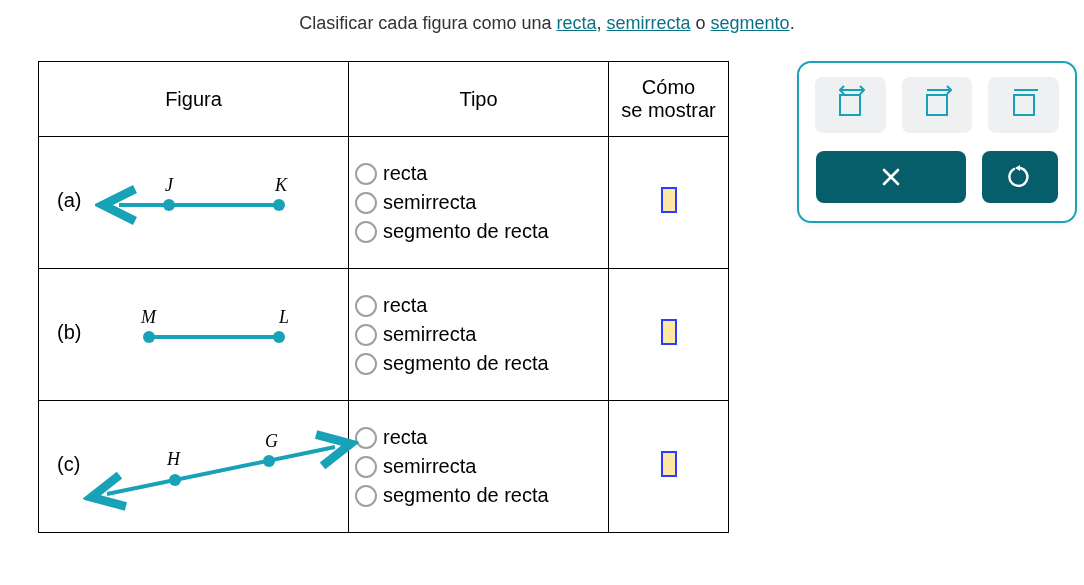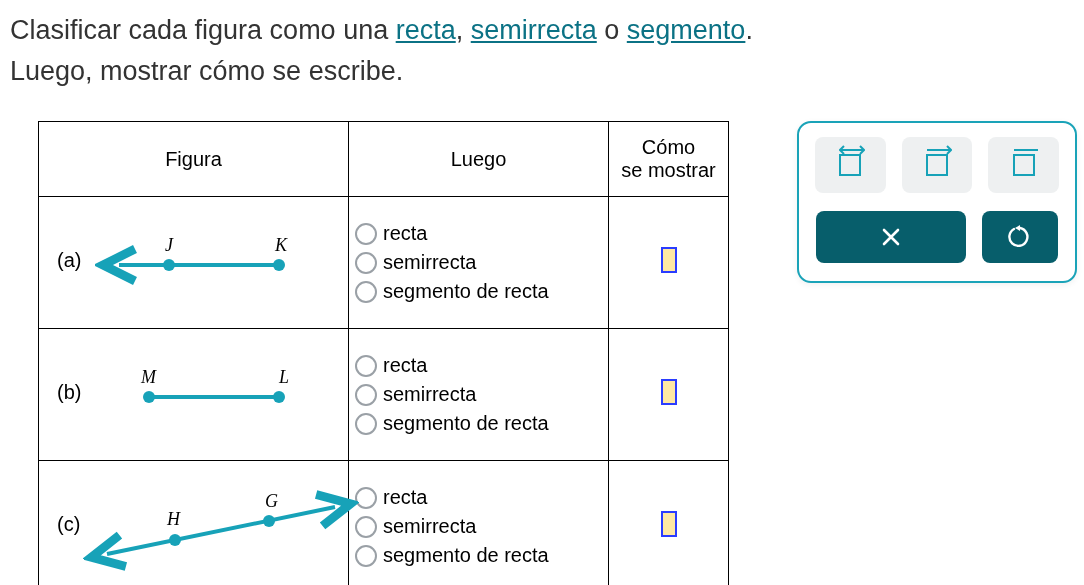--- a/index.html
+++ b/index.html
@@ -5,24 +5,25 @@
   * { box-sizing: border-box; margin: 0; padding: 0; }
   body {
     font-family: Verdana, Geneva, sans-serif;
     background: #fff;
     width: 1084px;
     height: 585px;
     overflow: hidden;
     padding: 10px 0 0 10px;
   }
   .instruction {
-    font-size: 27px;
+    font-size: 18px;
     color: #333;
     line-height: 1.5;
-    margin-bottom: 30px;
+    margin-bottom: 24px;
+    text-align: center;
   }
   .link-term {
     color: #0b7285;
     text-decoration: underline;
     text-decoration-color: #0b7285;
     cursor: pointer;
   }
   .content-row { display: flex; gap: 68px; align-items: flex-start; }
   table.main {
     border-collapse: collapse;
@@ -95,29 +96,28 @@
   }
   .action-close { width: 150px; height: 52px; }
   .action-reset { width: 76px; height: 52px; }
   .pt-label { font-family: 'Times New Roman', serif; font-style: italic; font-size: 18px; fill: #000; }
 </style>
 </head>
 <body>
 
 <div class="instruction">
   <span>Clasificar cada figura como una </span><span class="link-term">recta</span><span>, </span><span class="link-term">semirrecta</span><span> o </span><span class="link-term">segmento</span><span>.</span><br>
-  <span>Luego, mostrar cómo se escribe.</span>
 </div>
 
 <div class="content-row">
 <table class="main">
   <tbody>
         <tr>
     <th class="col-fig" colspan="2">Figura</th>
-    <th class="col-type">Luego</th>
+    <th class="col-type">Tipo</th>
     <th class="col-write">
       <span>Cómo</span><br><span>se mostrar</span>
     </th>
   </tr>
 
   <tr>
     <td class="fig-cell" colspan="2">
       <span class="row-label-cell" style="position:absolute;left:8px;top:52px;">(a)</span>
       <svg class="fig-svg" width="250" height="90">
         <defs>

